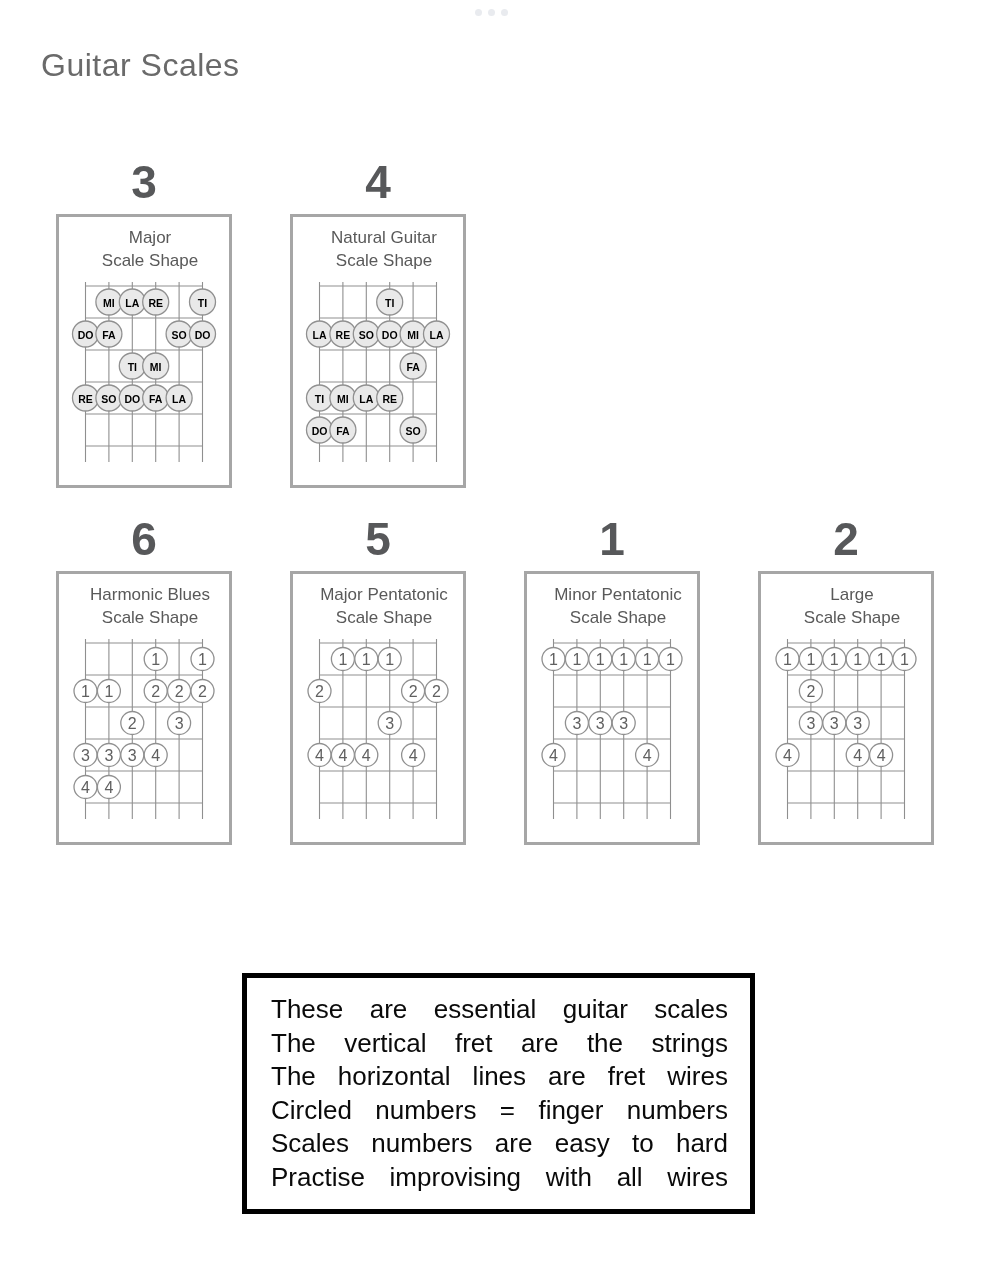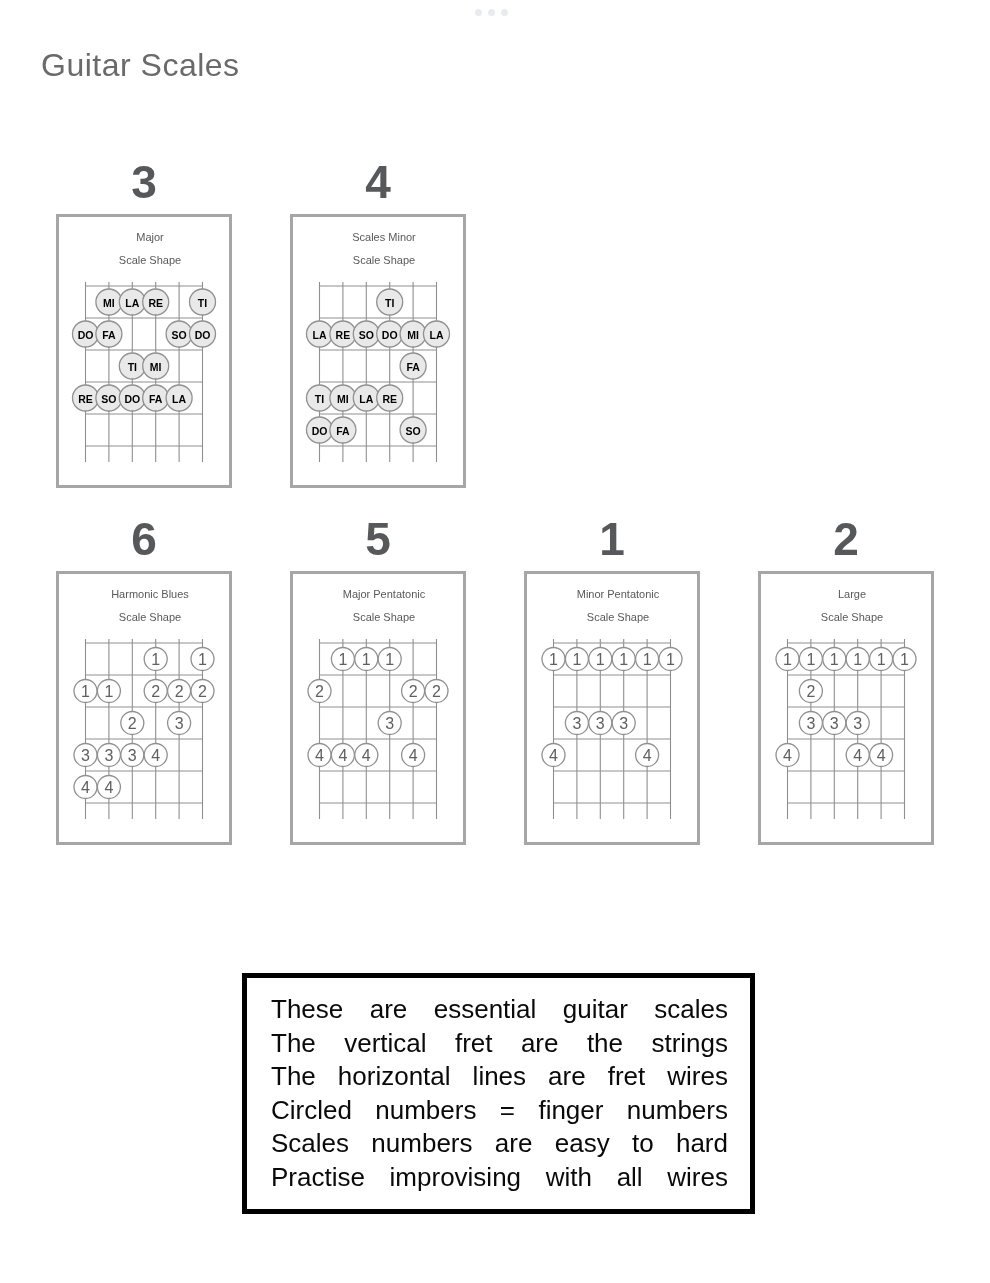--- a/index.html
+++ b/index.html
@@ -59,21 +59,21 @@
   .card {
     box-sizing: border-box;
     width: 176px;
     height: 274px;
     border: 3px solid var(--card-border, #a6a6a6);
     background: #ffffff;
     text-align: center;
     padding-top: 9px;
   }
   .card-title {
-    font-size: 11px;
+    font-size: 17px;
     line-height: 23px;
     color: var(--card-title-color, #595959);
     margin-left: 12px;
   }
   svg.fretboard { display: block; margin: 10px auto 0; }
   .grid-line { stroke: var(--grid-line, #8f8f8f); stroke-width: 1.2; fill: none; }
   .string-line { stroke: var(--grid-line, #8f8f8f); stroke-width: 1.1; fill: none; }
   .note-solfege-circle { fill: var(--solfege-fill, #e9e9e9); stroke: var(--circle-stroke, #909090); stroke-width: 1.3; }
   .note-finger-circle  { fill: var(--finger-fill, #ffffff); stroke: var(--circle-stroke, #909090); stroke-width: 1.3; }
   .note-solfege-text { font-family: "Liberation Sans", sans-serif; font-size: 10.5px; font-weight: 700; fill: var(--solfege-text, #000000); }
@@ -162,21 +162,21 @@
             <text x="96.69999999999999" y="116" text-anchor="middle" dominant-baseline="central" dy="0.06em" class="note-solfege-text">FA</text>
             <circle cx="120.1" cy="116" r="13" class="note-solfege-circle"></circle>
             <text x="120.1" y="116" text-anchor="middle" dominant-baseline="central" dy="0.06em" class="note-solfege-text">LA</text>
           </svg>
         </div>
       </div>
       <div class="scale-col">
         <div class="rank">4</div>
         <div class="card">
           <div class="card-title">
-            <div>Scales Minor</div>
+            <div>Natural Guitar</div>
             <div>Scale Shape</div>
           </div>
           <svg width="170" height="186" viewBox="0 0 170 186" class="fretboard">
             <line x1="26.5" y1="0" x2="26.5" y2="180" class="string-line"></line>
             <line x1="49.9" y1="0" x2="49.9" y2="180" class="string-line"></line>
             <line x1="73.3" y1="0" x2="73.3" y2="180" class="string-line"></line>
             <line x1="96.69999999999999" y1="0" x2="96.69999999999999" y2="180" class="string-line"></line>
             <line x1="120.1" y1="0" x2="120.1" y2="180" class="string-line"></line>
             <line x1="143.5" y1="0" x2="143.5" y2="180" class="string-line"></line>
             <line x1="26.5" y1="4" x2="143.5" y2="4" class="grid-line"></line>

